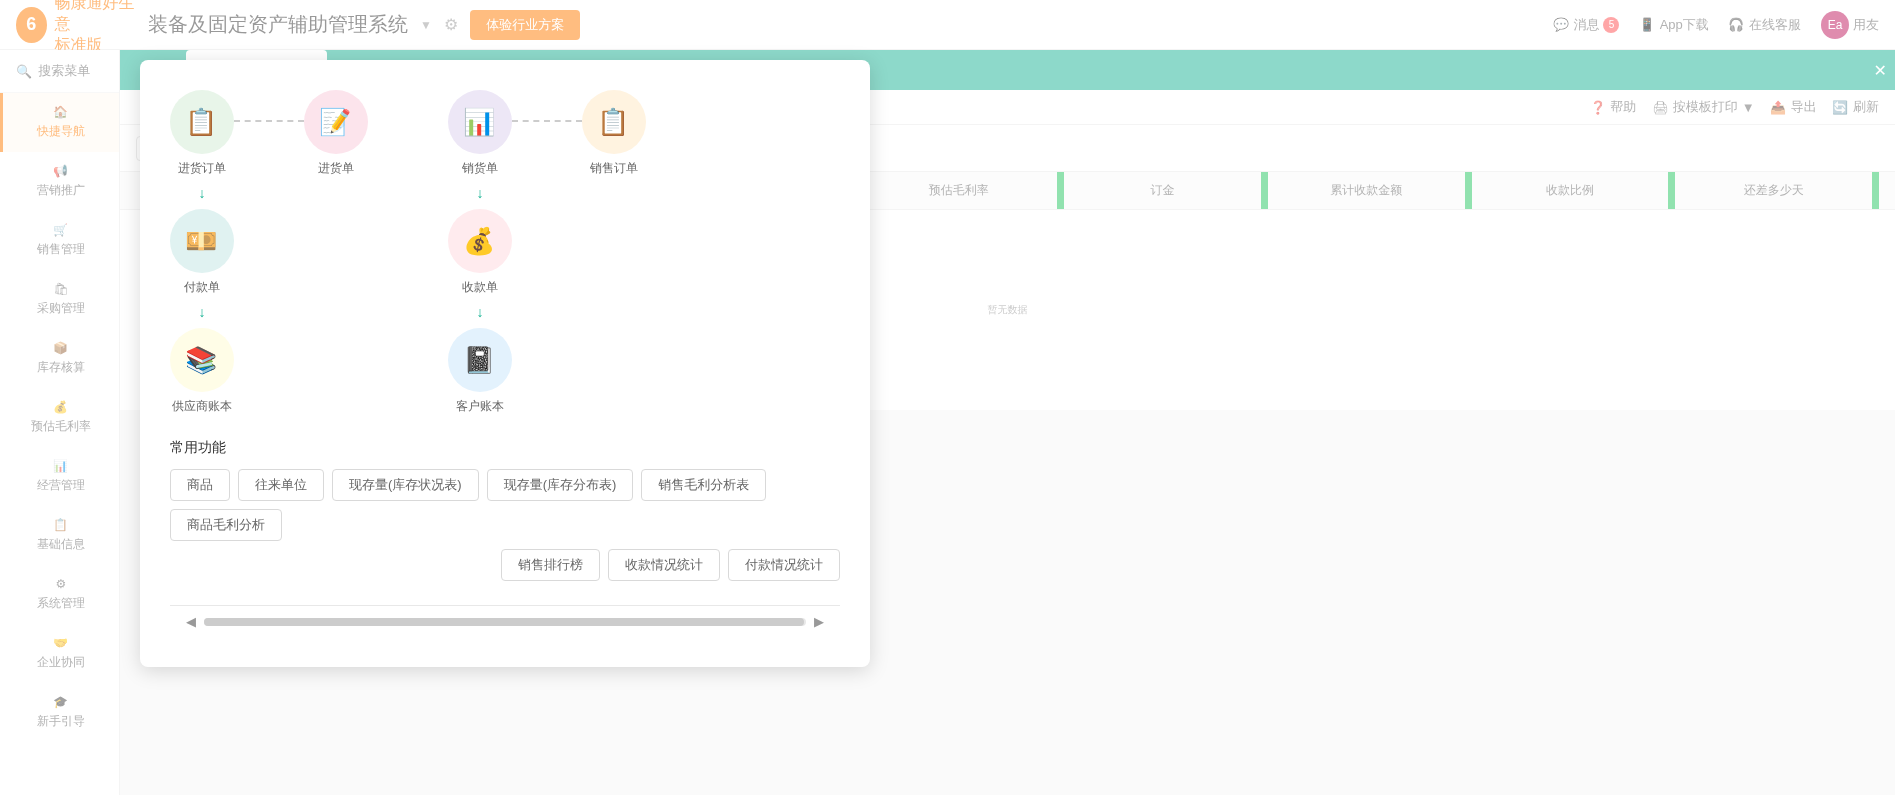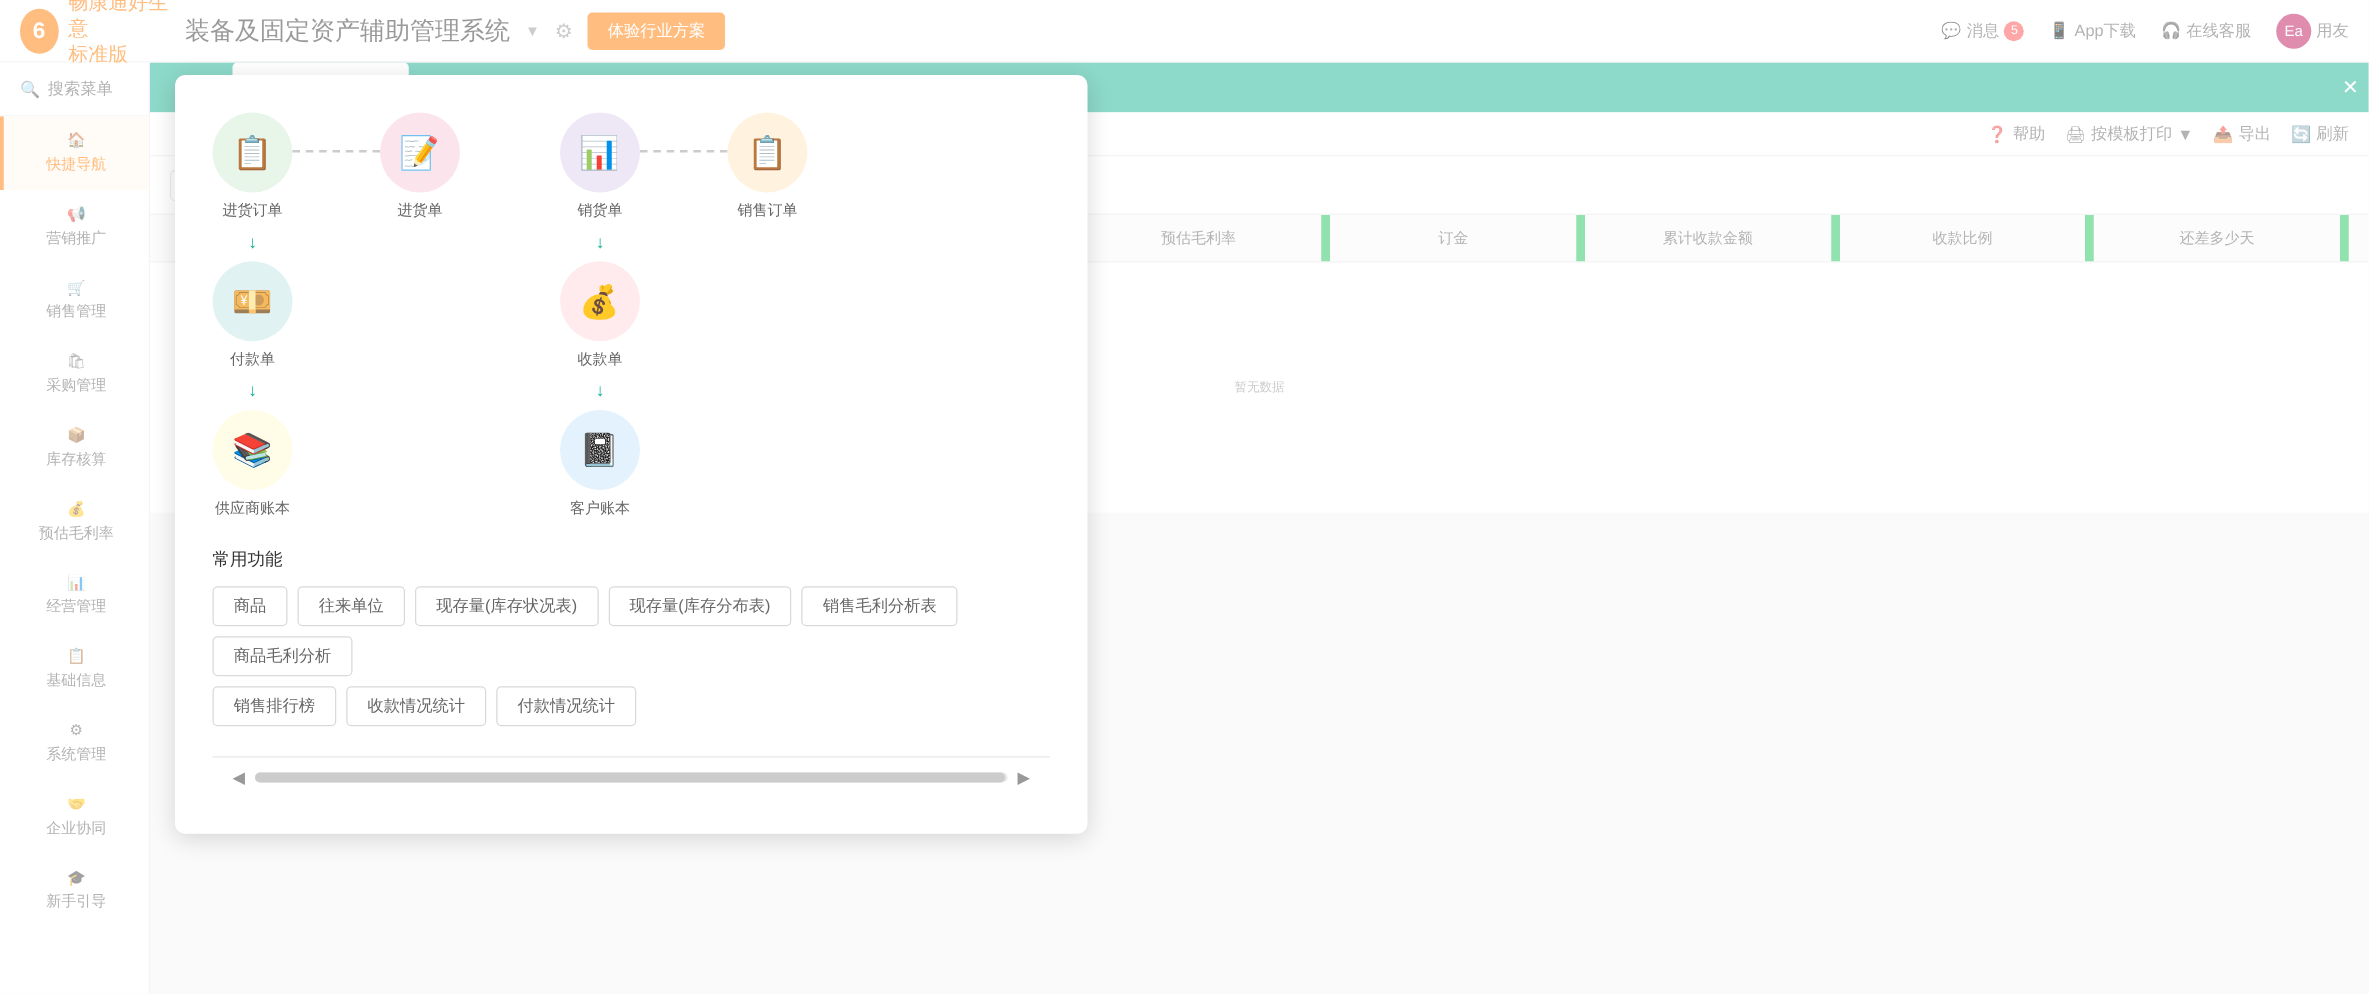--- a/index.html
+++ b/index.html
@@ -348,21 +348,21 @@
         <div class="panel-section">
           <div class="common-section-title">常用功能</div>
           <div class="common-btns">
             <button class="common-btn">商品</button>
             <button class="common-btn">往来单位</button>
             <button class="common-btn">现存量(库存状况表)</button>
             <button class="common-btn">现存量(库存分布表)</button>
             <button class="common-btn">销售毛利分析表</button>
             <button class="common-btn">商品毛利分析</button>
           </div>
-          <div class="common-btns" style="margin-top:8px;">
+          <div class="common-btns" style="margin-top:8px;justify-content:flex-end;">
             <button class="common-btn">销售排行榜</button>
             <button class="common-btn">收款情况统计</button>
             <button class="common-btn">付款情况统计</button>
           </div>
         </div>
 
         <div class="scroll-area">
           <span class="scroll-arrow">◀</span>
           <div class="scrollbar-track">
             <div class="scrollbar-thumb"></div>

